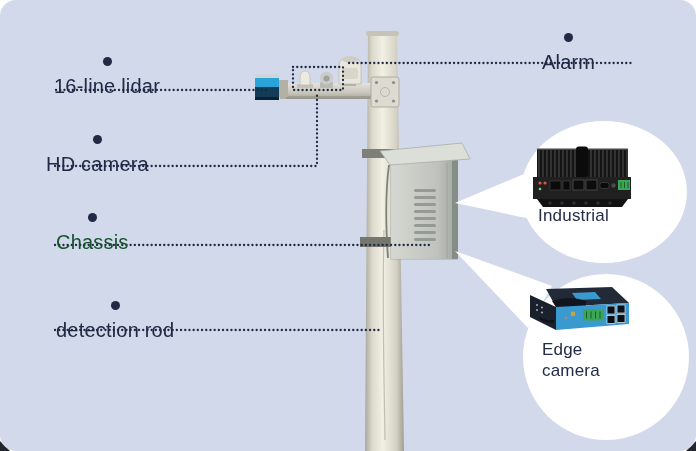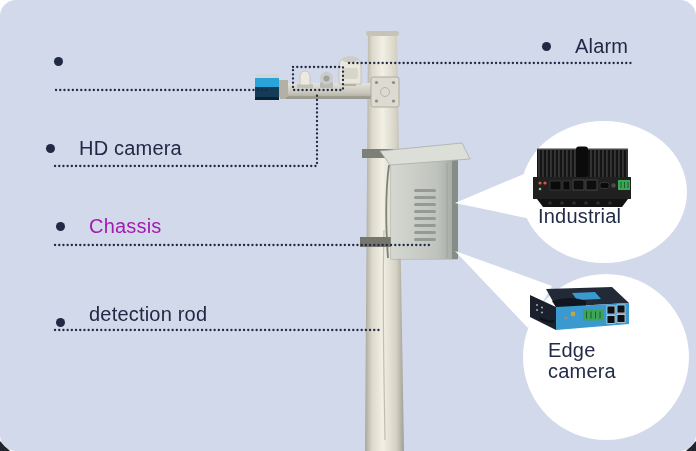--- a/index.html
+++ b/index.html
@@ -4,24 +4,24 @@
 <style>
   html,body{margin:0;padding:0;background:#ffffff;}
   .stage{position:relative;width:696px;height:451px;background:#ffffff;overflow:hidden;
          font-family:"Liberation Sans", sans-serif;}
   .corner{position:absolute;width:0;height:0;z-index:0;}
   .corner-bl{left:0;bottom:0;border-bottom:10px solid #23252e;border-right:10px solid transparent;}
   .corner-br{right:0;bottom:0;border-bottom:10px solid #23252e;border-left:10px solid transparent;}
   .card{position:absolute;inset:0;border-radius:16px;overflow:hidden;z-index:1;}
   .photo,.annot{position:absolute;left:0;top:0;width:696px;height:451px;}
   .annot{z-index:3;pointer-events:none;}
-  .label{position:absolute;z-index:4;display:flex;align-items:center;gap:24px;
-         font-size:20px;font-weight:500;letter-spacing:.2px;line-height:26px;}
+  .label{position:absolute;z-index:4;display:flex;align-items:center;gap:7px;
+         font-size:20px;font-weight:500;letter-spacing:.2px;line-height:26px;flex-direction:column;}
   .dot{width:9px;height:9px;border-radius:50%;flex:none;}
-  .callout-label{position:absolute;z-index:4;font-size:20px;font-weight:500;line-height:20.5px;letter-spacing:.2px;}
+  .callout-label{position:absolute;z-index:4;font-size:17px;font-weight:500;line-height:20.5px;letter-spacing:.2px;}
   .callout-label span{display:block;}
 </style>
 </head>
 <body>
 
 <div class="stage">
   <div class="corner corner-bl"></div>
   <div class="corner corner-br"></div>
 
   <div class="card" style="background:#d2d9ea;">
@@ -188,45 +188,46 @@
         <line x1="317" y1="163" x2="317" y2="93"></line>
         <rect x="293" y="67" width="50" height="23"></rect>
         <line x1="349" y1="63" x2="633" y2="63"></line>
         <line x1="55" y1="245" x2="429" y2="245"></line>
         <line x1="55" y1="330" x2="379" y2="330"></line>
       </g>
     </svg>
 
     <div class="label" style="left:54px;top:57px;color:#202a45;">
       <span class="dot" style="background:#202a45;"></span>
+      <span>16-line lidar</span>
     </div>
 
     <div class="label" style="left:46px;top:135px;color:#202a45;">
       <span class="dot" style="background:#202a45;"></span>
       <span>HD camera</span>
     </div>
 
-    <div class="label" style="left:56px;top:213px;color:#a21caf;">
+    <div class="label" style="left:56px;top:213px;color:#14532d;">
       <span class="dot" style="background:#202a45;"></span>
       <span>Chassis</span>
     </div>
 
-    <div class="label" style="left:56px;top:301px;color:#202a45;align-items:flex-end;">
+    <div class="label" style="left:56px;top:301px;color:#202a45;">
       <span class="dot" style="background:#202a45;"></span>
       <span>detection rod</span>
     </div>
 
     <div class="label" style="left:542px;top:33px;color:#202a45;">
       <span class="dot" style="background:#202a45;"></span>
       <span>Alarm</span>
     </div>
 
     <div class="callout-label" style="left:538px;top:206px;color:#232c47;">
       <span>Industrial</span>
     </div>
 
-    <div class="callout-label" style="left:542px;top:340px;color:#232c47;margin-left:6px;">
+    <div class="callout-label" style="left:542px;top:340px;color:#232c47;">
       <span>Edge</span>
       <span>camera</span>
     </div>
 
   </div>
 </div>
 
 </body></html>

